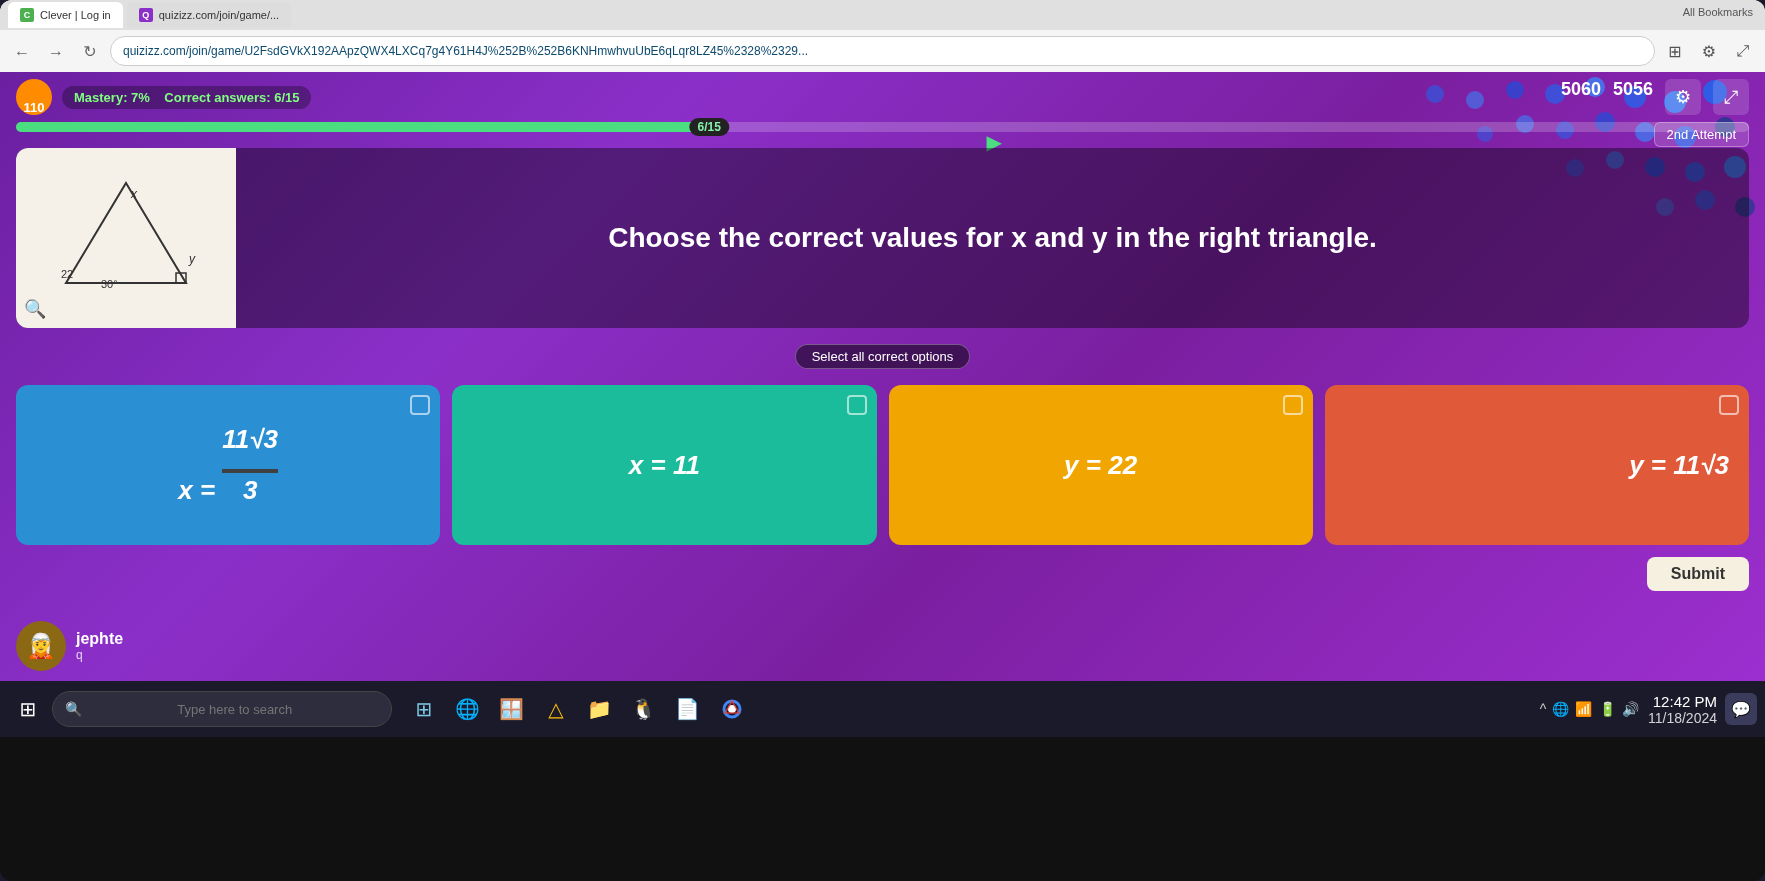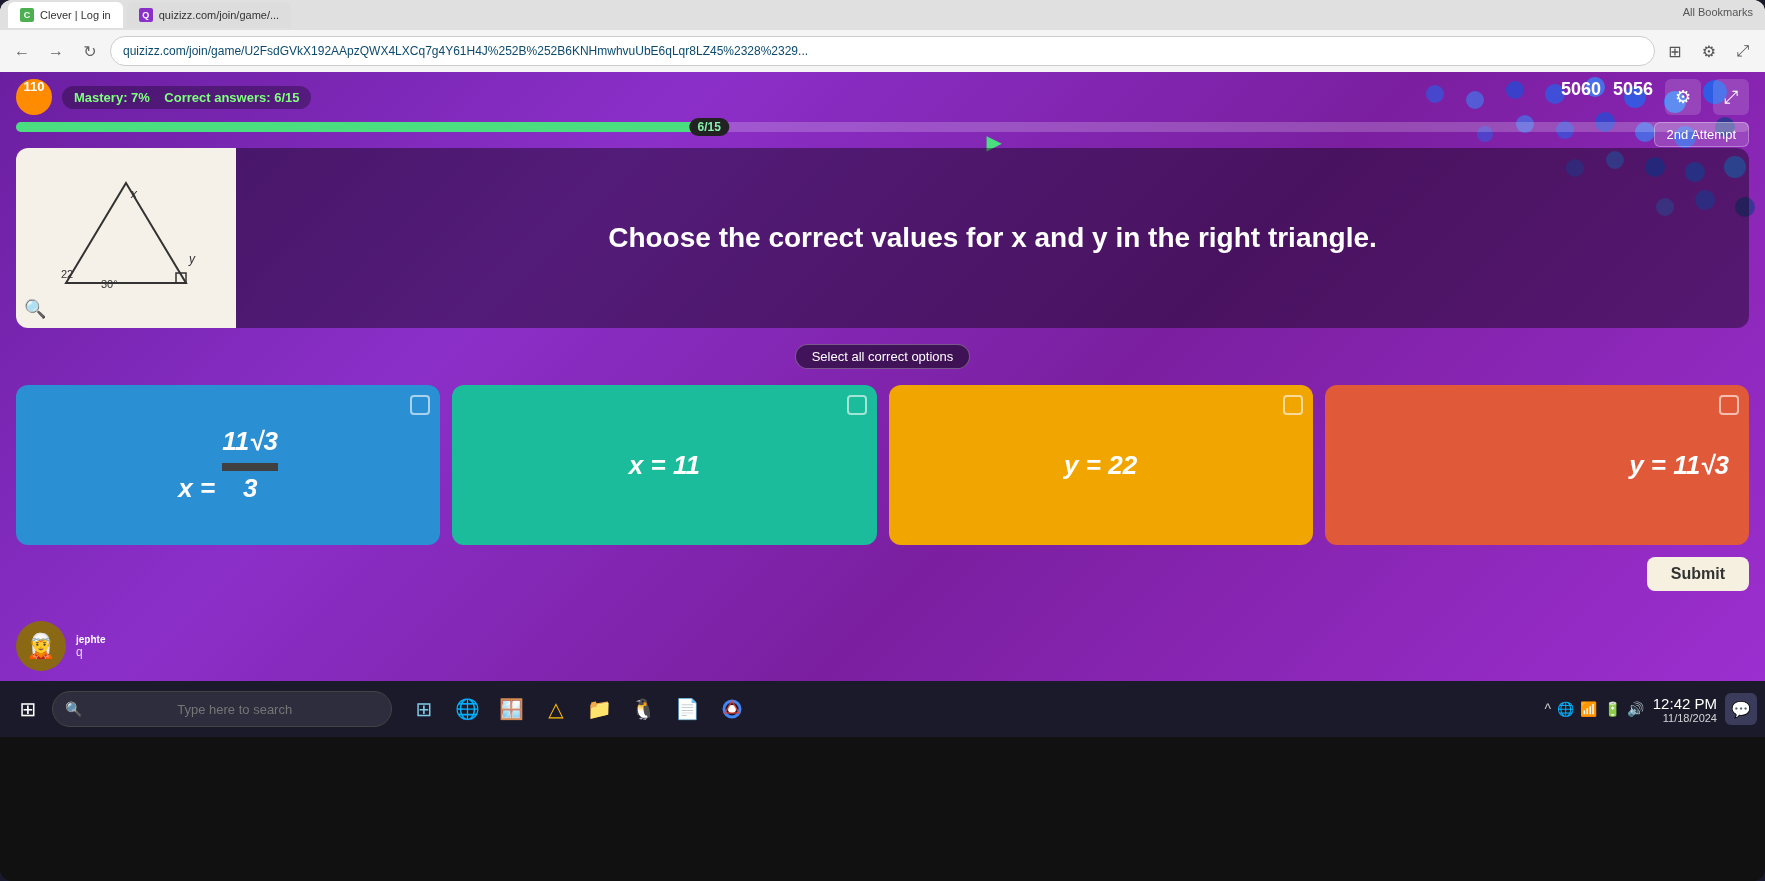--- a/index.html
+++ b/index.html
@@ -148,21 +148,21 @@
       z-index: 10;
     }
 
     .points-badge {
       background: #ff8c00;
       color: white;
       border-radius: 50%;
       width: 36px;
       height: 36px;
       display: flex;
-      align-items: flex-start;
+      align-items: flex-end;
       justify-content: center;
       font-weight: bold;
       font-size: 13px;
       margin-right: 10px;
     }
 
     .mastery-info {
       background: rgba(0,0,0,0.3);
       color: white;
       padding: 4px 12px;
@@ -391,21 +391,21 @@
       background: #8B6914;
       border-radius: 50%;
       overflow: hidden;
       display: flex;
       align-items: center;
       justify-content: center;
       font-size: 24px;
     }
 
     .user-text { color: white; }
-    .user-name { font-weight: bold; font-size: 10px; }
+    .user-name { font-weight: bold; font-size: 16px; }
     .user-sub { font-size: 12px; opacity: 0.8; }
 
     
     .taskbar {
       background: #1a1a2a;
       height: 56px;
       display: flex;
       align-items: center;
       padding: 0 8px;
       gap: 4px;
@@ -484,21 +484,21 @@
     }
 
     .sys-icon { font-size: 14px; color: #ccc; cursor: pointer; }
 
     .clock {
       text-align: right;
       color: white;
     }
 
     .clock-time { font-size: 15px; font-weight: 500; }
-    .clock-date { font-size: 11px; opacity: 0.8; }
+    .clock-date { font-size: 14px; opacity: 0.8; }
 
     .notif-icon {
       width: 32px;
       height: 32px;
       background: #3b3b5c;
       border-radius: 6px;
       display: flex;
       align-items: center;
       justify-content: center;
       color: white;
@@ -649,21 +649,21 @@
     <div class="select-all-label">
       <div class="select-all-pill">Select all correct options</div>
     </div>
 
     <div class="answers-grid">
 
       <div class="answer-card answer-card-1">
         <div class="checkbox"></div>
         <div class="answer-math">
           <i>x</i> = <span style="display:inline-block;text-align:center;">
-            <span style="display:block; border-bottom:8px solid #404040; padding-bottom:6px;">11√3</span>
+            <span style="display:block; border-bottom:4px solid #404040; padding-bottom:14px;">11√3</span>
             <span style="display:block; padding-top:2px;">3</span>
           </span>
         </div>
       </div>
 
       <div class="answer-card answer-card-2">
         <div class="checkbox"></div>
         <div class="answer-math">
           <i>x</i> = 11
         </div>

